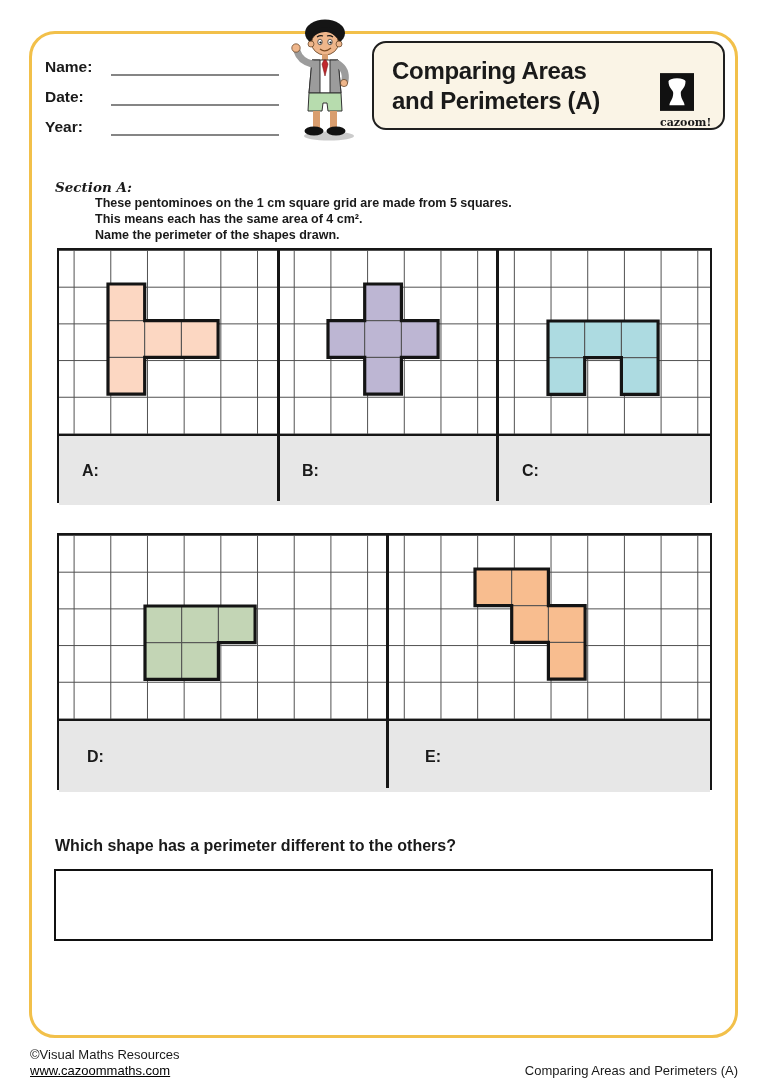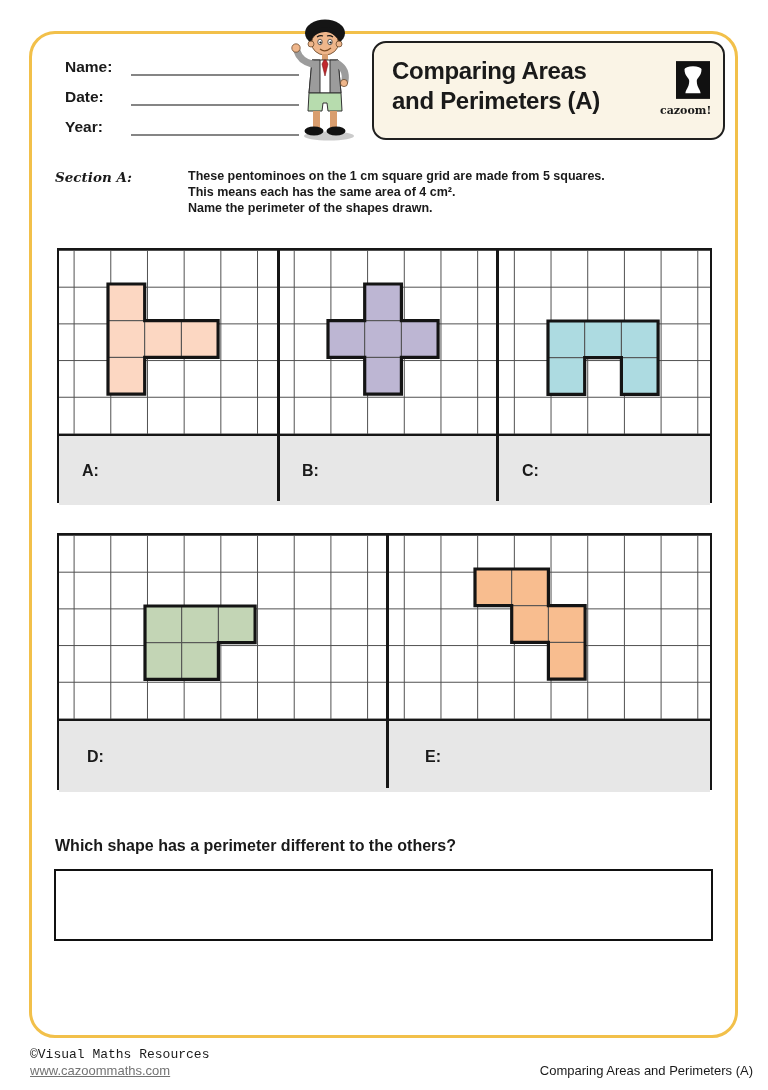--- a/index.html
+++ b/index.html
@@ -2,51 +2,51 @@
 <html><head>
 <meta charset="utf-8">
 <style>
   html,body{margin:0;padding:0;background:#fff;}
   .page{position:relative;width:768px;height:1090px;background:#ffffff;overflow:hidden;
         font-family:"Liberation Sans",sans-serif;color:#1a1a1a;}
   .frame{position:absolute;left:29px;top:31px;width:703px;height:1001px;
          border:3px solid #f2c04a;border-radius:26px;}
   
   .name-block{position:absolute;left:45px;top:46px;}
-  .name-row{display:flex;align-items:flex-end;height:30px;margin-left:20px;}
+  .name-row{display:flex;align-items:flex-end;height:30px;}
   .name-label{font-weight:bold;font-size:15.5px;width:56px;}
   .write-line{display:inline-block;width:168px;border-bottom:2px solid #858585;height:22px;margin-left:10px;}
   .mascot{position:absolute;left:283px;top:18px;}
-  .title-box{position:absolute;left:372px;top:41px;width:353px;height:99px;box-sizing:border-box;
+  .title-box{position:absolute;left:372px;top:41px;width:353px;height:89px;box-sizing:border-box;
              background:#faf4e6;border:2.5px solid #1f1f1f;border-radius:14px;}
   .title-text{position:absolute;left:18px;top:13px;font-size:24px;font-weight:bold;line-height:30px;letter-spacing:-0.3px;}
-  .logo-wrap{position:absolute;right:13px;top:18px;width:50px;text-align:right;}
+  .logo-wrap{position:absolute;right:13px;top:30px;width:50px;text-align:left;}
   .logo-square{width:34px;height:38px;margin:0 auto;}
   .logo-text{font-family:"DejaVu Serif",serif;font-weight:bold;font-size:11px;margin-top:1px;}
   
-  .section-a{position:absolute;left:55px;top:168px;display:flex;}
+  .section-a{position:absolute;left:55px;top:178px;display:flex;flex-direction:column;}
   .section-a-label{font-family:"DejaVu Serif",serif;font-style:italic;font-weight:bold;font-size:13.5px;width:93px;padding-top:1px;}
   .instructions{font-weight:bold;font-size:12.5px;line-height:16px;margin-left:40px;}
   
   .grid-section{position:absolute;box-sizing:border-box;border:2.5px solid #161616;background:#fff;}
   .grid-area{position:relative;width:100%;
      background-image:linear-gradient(to right,#4f4f4f 1px,transparent 1px),
                       linear-gradient(to bottom,#4f4f4f 1px,transparent 1px);}
   .label-row{position:relative;width:100%;background:#e7e7e7;border-top:2.5px solid #161616;box-sizing:border-box;}
   .panel-divider{position:absolute;top:0;bottom:0;width:2.5px;background:#161616;}
   .shape-svg{position:absolute;}
   .cell-label{position:absolute;top:50%;transform:translateY(-50%);font-weight:bold;font-size:16px;}
   
   .question{position:absolute;left:55px;top:837px;font-weight:bold;font-size:16px;}
   .answer-box{position:absolute;left:54px;top:869px;width:659px;height:72px;box-sizing:border-box;
               border:2.5px solid #111;background:#fff;}
   
-  .footer-copy{position:absolute;left:30px;top:1047px;font-size:13px;font-family:Liberation Mono, monospace;}
-  .footer-link{position:absolute;left:30px;top:1063px;font-size:13px;color:#737373;text-decoration:underline;}
-  .footer-title{position:absolute;right:15px;top:1063px;font-size:13px;text-align:right;}
+  .footer-copy{position:absolute;left:30px;top:1047px;font-size:13px;}
+  .footer-link{position:absolute;left:30px;top:1063px;font-size:13px;color:#000000;text-decoration:underline;}
+  .footer-title{position:absolute;right:30px;top:1063px;font-size:13px;text-align:right;}
 </style>
 </head>
 <body>
 
 <div class="page">
   <div class="frame"></div>
 
   <div class="name-block">
     <div class="name-row">
       <span class="name-label">Name:</span>

